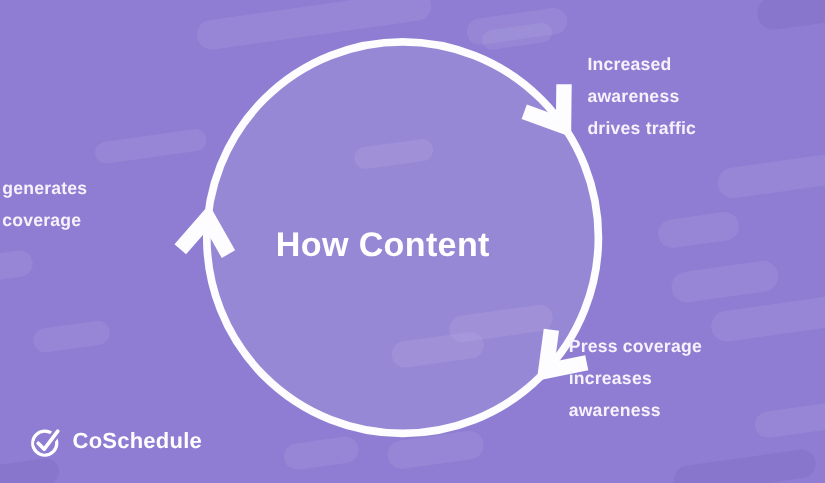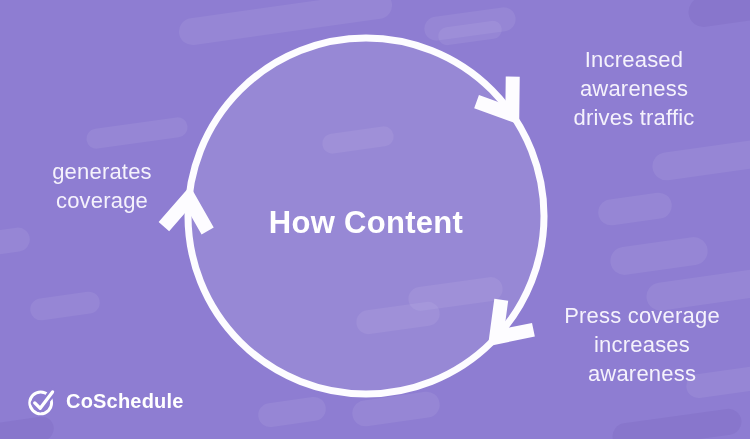--- a/index.html
+++ b/index.html
@@ -44,39 +44,39 @@
   .cycle .chev{
     fill:none;
     stroke:var(--circle-stroke);
     stroke-width:14;
     stroke-linejoin:miter;
     stroke-linecap:butt;
   }
 
   .title{
     position:absolute;
-    left:366px;top:223px;
+    left:348px;top:223px;
     transform:translate(-50%,-50%);
     width:340px;
     text-align:center;
     color:var(--title);
     font-size:31px;
     font-weight:700;
     line-height:40px;
     letter-spacing:0.3px;
   }
   .title span{display:block;}
 
   .label{
     position:absolute;
     color:var(--text);
-    font-size:22px;
-    font-weight:400;
+    font-size:16px;
+    font-weight:700;
     line-height:29px;
-    text-align:center;
+    text-align:left;
     letter-spacing:0.2px;
   }
   .label-tr{left:534px;top:45px;width:200px;}
   .label-br{left:517px;top:301px;width:250px;}
   .label-left{left:2px;top:157px;width:200px;}
 
   .brand{
     position:absolute;
     left:27px;top:386px;
     display:flex;

